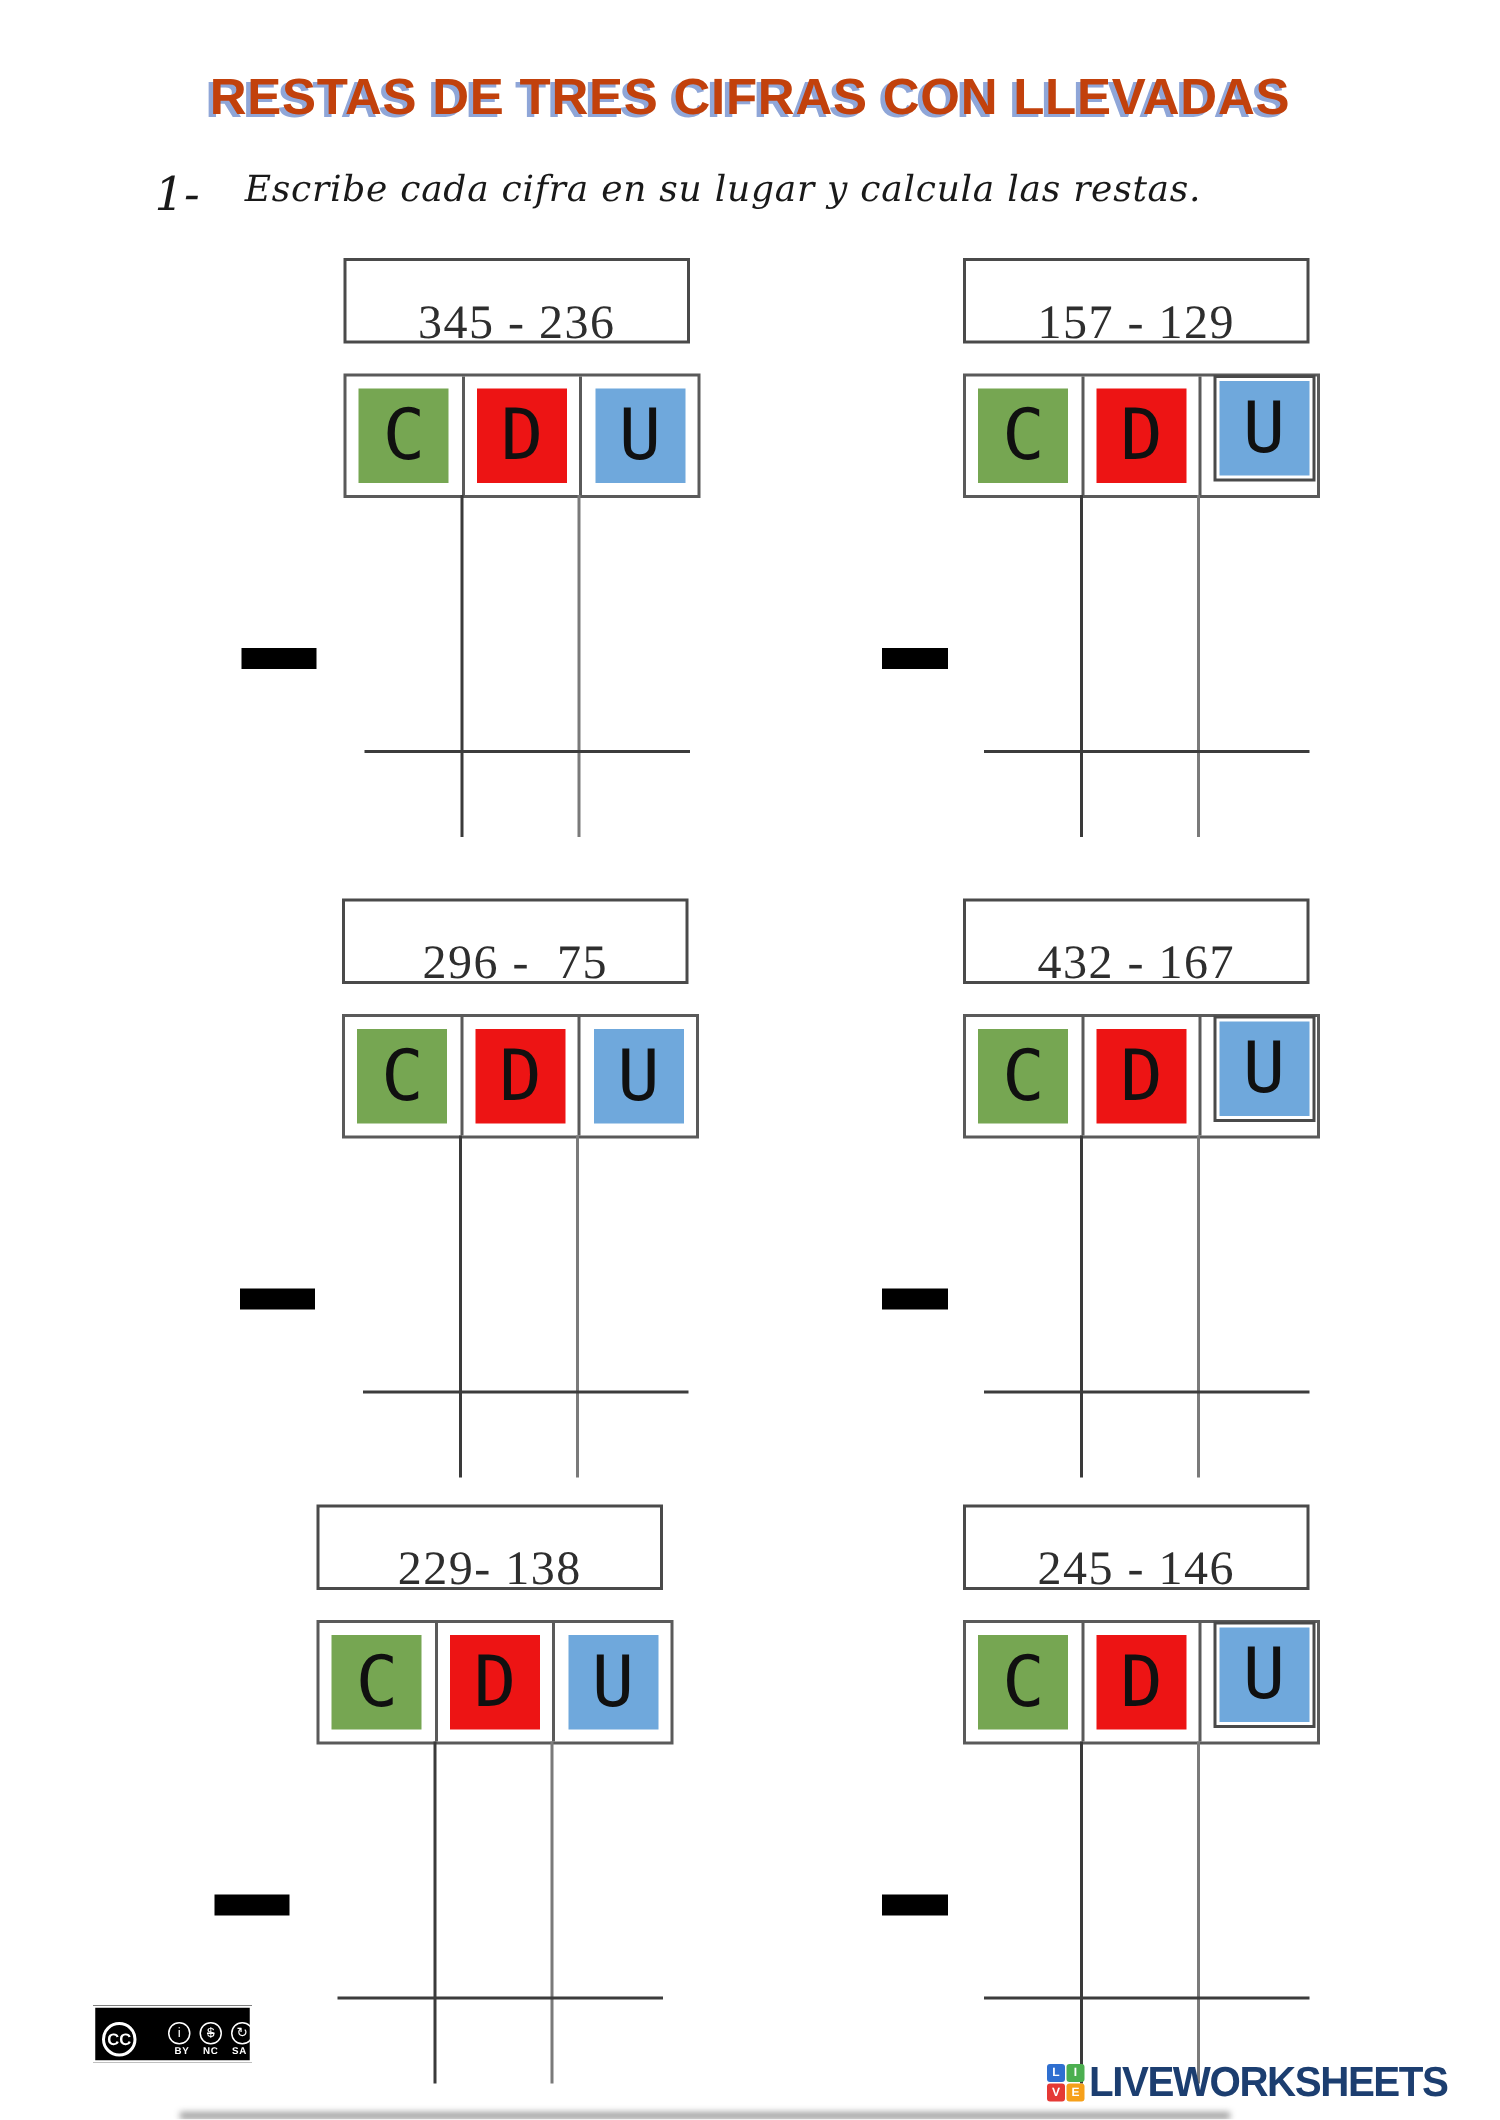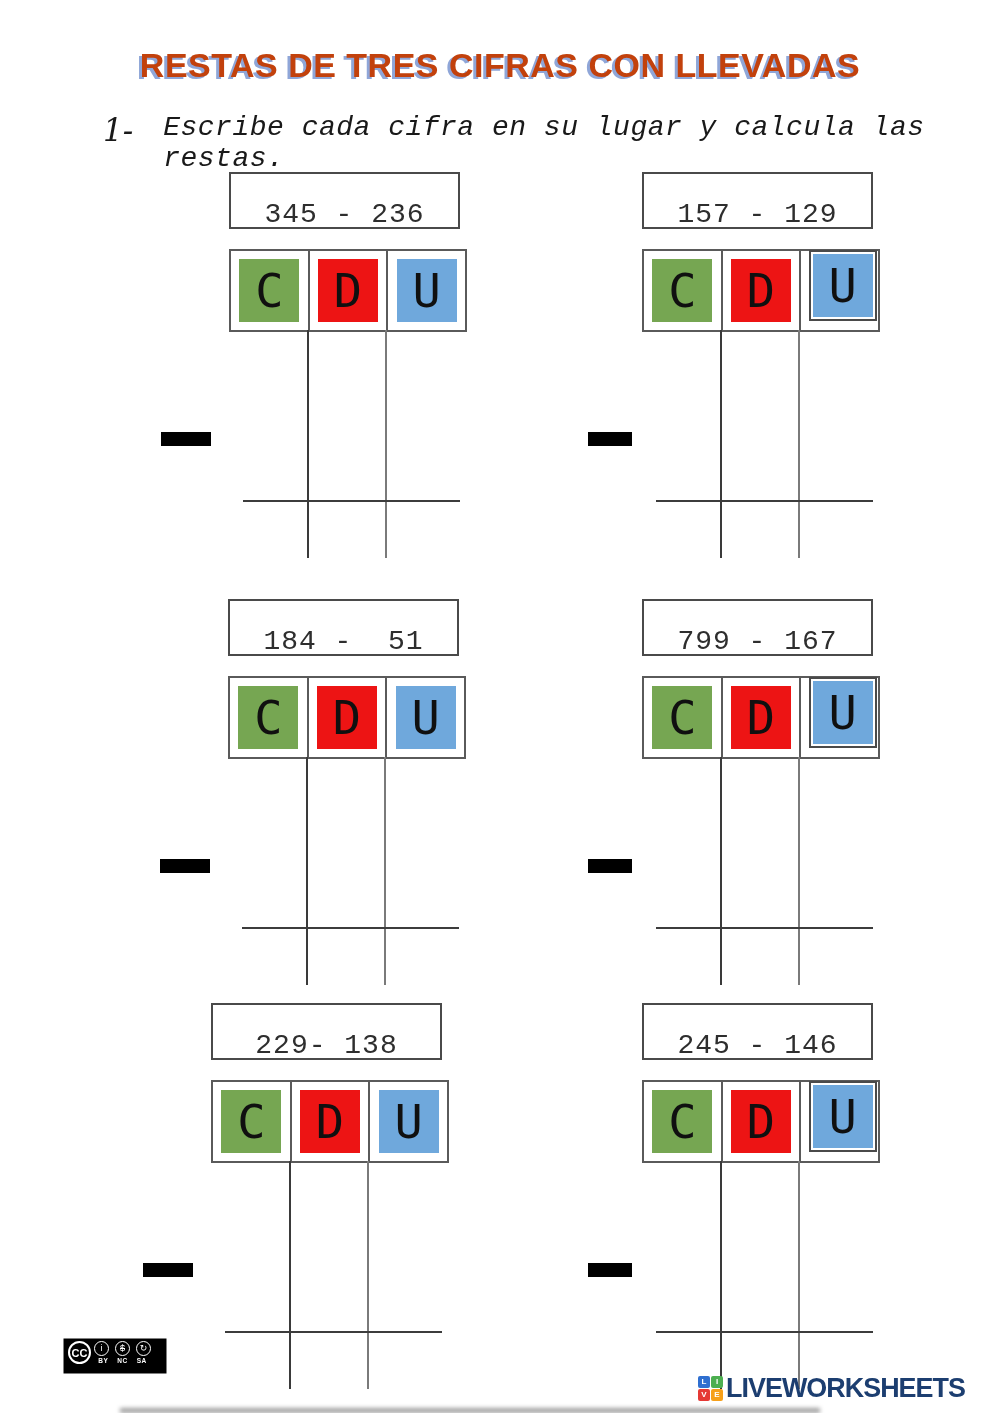--- a/index.html
+++ b/index.html
@@ -8,27 +8,27 @@
 
   
   .title{position:absolute;left:0;top:46px;width:1000px;text-align:center;
          font-size:34px;font-weight:bold;letter-spacing:.5px;color:#c2410c;
          text-shadow:-3px 2px 0 #8fa6d8;}
 
   
   .instruction{position:absolute;left:103px;top:112px;display:flex;gap:30px;
                font-family:"DejaVu Serif", serif;font-style:italic;color:#191919;}
   .instruction .num{font-size:31px;}
-  .instruction .txt{font-size:28px;letter-spacing:.5px;font-family:Liberation Mono, monospace;}
+  .instruction .txt{font-size:24px;letter-spacing:.5px;}
 
   
   .problem{position:absolute;width:240px;height:395px;}
   .expr-box{position:absolute;left:0;top:0;width:227px;height:53px;
             border:2px solid #4a4a4a;display:flex;align-items:center;justify-content:center;}
-  .expr{font-family:Liberation Mono, monospace;font-size:28px;color:#2e2e2e;
+  .expr{font-family:Liberation Serif, serif;font-size:32px;color:#2e2e2e;
         white-space:pre;letter-spacing:1px;margin-top:27px;}
 
   .cdu-box{position:absolute;left:0;top:77px;width:234px;height:79px;
            border:2px solid #5a5a5a;display:flex;background:#fff;}
   .cdu-cell{flex:1;border-right:2px solid #5a5a5a;display:flex;
             align-items:center;justify-content:center;}
   .cdu-cell:last-child{border-right:none;}
   .sq{width:60px;height:63px;display:flex;align-items:center;justify-content:center;
       font-family:"DejaVu Sans Mono", monospace;font-size:47px;color:#101010;}
   .sq-c{background:#76a652;}
@@ -41,22 +41,22 @@
   .work{position:absolute;left:0;top:156px;width:240px;height:239px;}
   .vline{position:absolute;top:2px;width:2px;height:228px;}
   .v1{left:78px;background:#3a3a3a;}
   .v2{left:156px;background:#7a7a7a;}
   .hline{position:absolute;top:172px;left:14px;width:217px;height:2px;background:#3c3c3c;}
   .minus{position:absolute;left:-68px;top:104px;width:50px;height:14px;background:#000;}
   .r .minus{left:-54px;width:44px;}
 
   
   .cc-badge{position:absolute;left:62px;top:1337px;width:106px;height:38px;
-            background:#000;box-sizing:border-box;display:flex;align-items:flex-start;
-            gap:3px;padding:4px 6px;box-shadow:inset 0 0 0 1.5px #fff;}
+            background:#000;box-sizing:border-box;display:flex;align-items:flex-end;
+            gap:21px;padding:4px 6px;box-shadow:inset 0 0 0 1.5px #fff;}
   .cc-logo{width:23px;height:23px;border:2px solid #fff;border-radius:50%;
            color:#fff;font-weight:bold;font-size:11px;display:flex;align-items:center;
            justify-content:center;box-sizing:border-box;flex-shrink:0;}
   .cc-icons{display:flex;flex-direction:column;align-items:center;}
   .cc-icon-row{display:flex;gap:6px;}
   .cc-ic{width:15px;height:15px;border:1.6px solid #fff;border-radius:50%;color:#fff;
          font-size:9px;line-height:1;display:flex;align-items:center;justify-content:center;
          box-sizing:border-box;}
   .cc-ic.nc span{text-decoration:line-through;}
   .cc-labels{display:flex;gap:9px;color:#fff;font-size:6.5px;font-weight:bold;
@@ -130,21 +130,21 @@
     <div class="work">
       <div class="vline v1"></div>
       <div class="vline v2"></div>
       <div class="hline"></div>
       <div class="minus"></div>
     </div>
   </section>
 
   <section class="problem" style="left:228px;top:599px;">
     <div class="expr-box">
-      <span class="expr">184 -  51</span>
+      <span class="expr">296 -  75</span>
     </div>
     <div class="cdu-box">
       <div class="cdu-cell">
           <div class="sq sq-c">C</div>
         </div>
       <div class="cdu-cell">
           <div class="sq sq-d">D</div>
         </div>
       <div class="cdu-cell">
           <div class="sq sq-u">U</div>
@@ -153,21 +153,21 @@
     <div class="work">
       <div class="vline v1"></div>
       <div class="vline v2"></div>
       <div class="hline"></div>
       <div class="minus"></div>
     </div>
   </section>
 
   <section class="problem r" style="left:642px;top:599px;">
     <div class="expr-box">
-      <span class="expr">799 - 167</span>
+      <span class="expr">432 - 167</span>
     </div>
     <div class="cdu-box offset-u">
       <div class="cdu-cell">
           <div class="sq sq-c">C</div>
         </div>
       <div class="cdu-cell">
           <div class="sq sq-d">D</div>
         </div>
       <div class="cdu-cell">
           <div class="sq sq-u">U</div>

